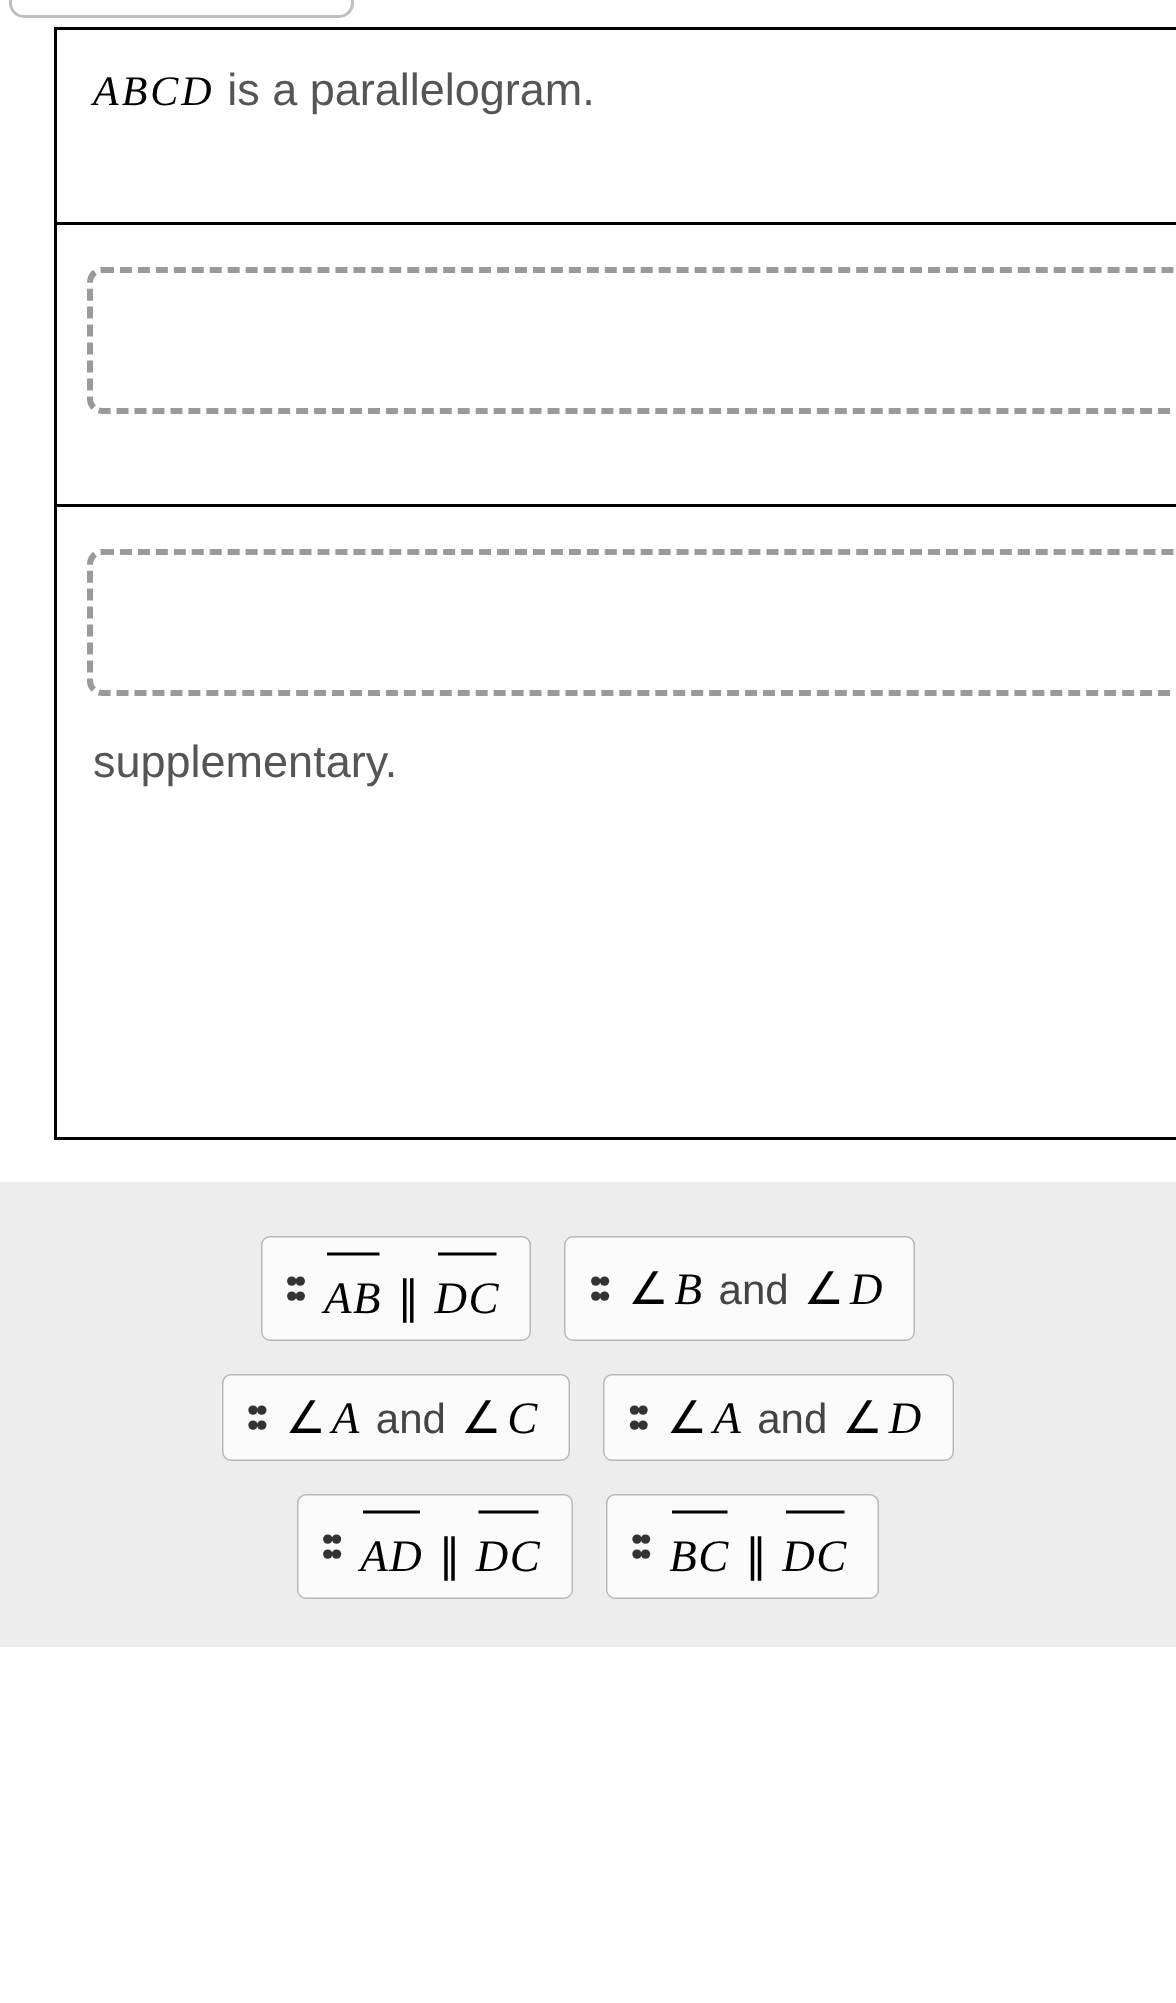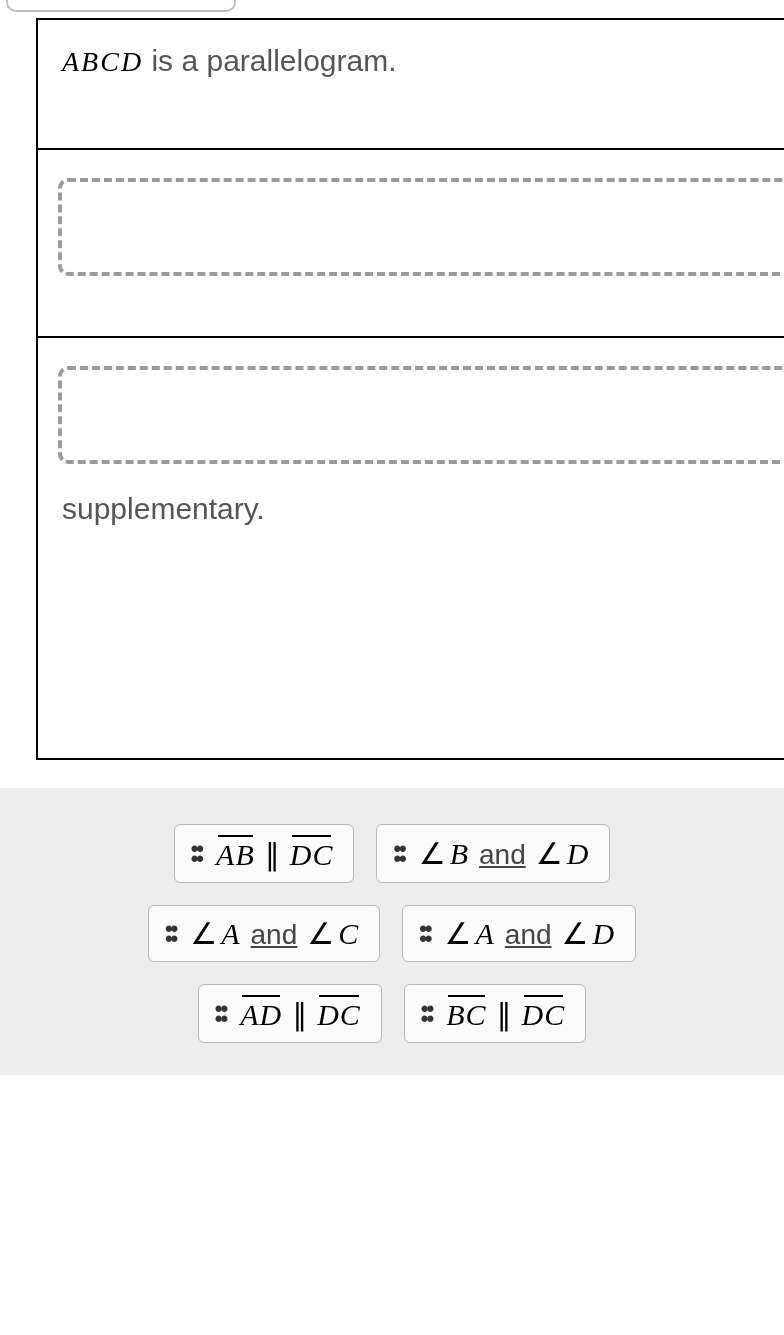--- a/index.html
+++ b/index.html
@@ -100,21 +100,21 @@
     color: #000;
     display: flex;
     align-items: baseline;
     gap: 4px;
     white-space: nowrap;
   }
   .seg {
     font-style: italic;
     position: relative;
     display: inline-block;
-    padding-top: 3px;
+    padding-top: 14px;
     letter-spacing: 1px;
   }
   .seg::before {
     content: "";
     position: absolute;
     top: 0;
     left: 2px;
     right: 2px;
     height: 1.6px;
     background: #000;
@@ -122,21 +122,20 @@
   .angle {
     font-style: normal;
   }
   .it { font-style: italic; letter-spacing: 1px; }
   .and {
     font-family: -apple-system, BlinkMacSystemFont, "Segoe UI", Helvetica, Arial, sans-serif;
     font-size: 28px;
     color: #444;
     font-style: normal;
     margin: 0 6px;
-    text-decoration: underline;
   }
   .par { margin: 0 6px; }
 </style>
 </head>
 <body>
 
 <div class="tab-stub"></div>
 
 <div class="proof-table">
 

